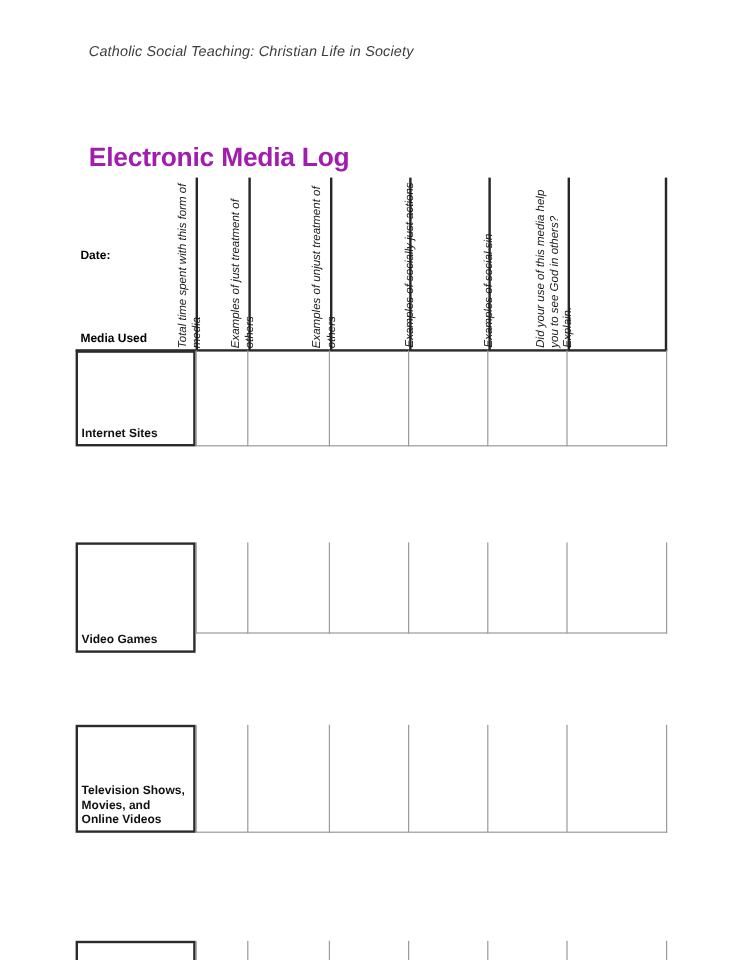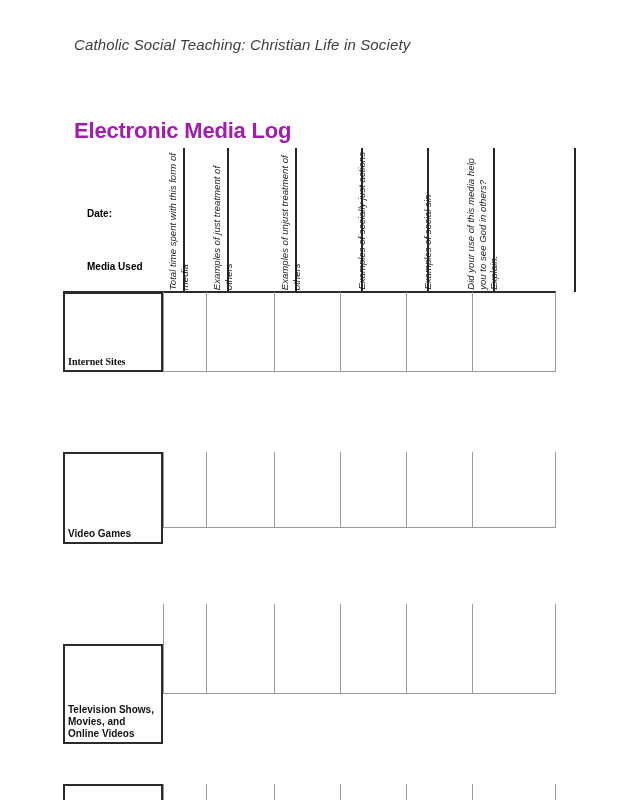--- a/index.html
+++ b/index.html
@@ -18,21 +18,21 @@
     height: 800px;
     background: #ffffff;
     overflow: hidden;
   }
 
   
   .running-head {
     position: absolute;
     left: 74px;
     top: 36px;
-    font-size: 15px;
+    font-size: 12px;
     font-style: italic;
     color: #3d3d3d;
     letter-spacing: 0.15px;
     white-space: nowrap;
   }
 
   
   .doc-title {
     position: absolute;
     left: 74px;
@@ -51,41 +51,40 @@
     top: 148px;
     width: 493px;
     height: 545px;
   }
 
   
   .thead {
     position: relative;
     height: 144px;
     width: 100%;
-    margin-left: 20px;
   }
   .thead-labelcell {
     position: absolute;
     left: 0;
     top: 0;
     width: 100px;
     height: 144px;
   }
   .lbl-date {
     position: absolute;
     left: 4px;
     top: 60px;
     font-size: 10px;
     font-weight: bold;
     white-space: nowrap;
   }
   .lbl-media-used {
     position: absolute;
     left: 4px;
-    bottom: 20px;
+    bottom: 4px;
     font-size: 10px;
     font-weight: bold;
     white-space: nowrap;
   }
 
   
   .vcol {
     position: absolute;
     top: 0;
     height: 144px;
@@ -209,21 +208,21 @@
       <div class="vcol" style="left:410px;width:83px;">
         <div class="vtext">Did your use of this media help you to see God in others? Explain.</div>
       </div>
       <div class="vcol-cap" style="left:491px;width:2px;border-left:2px solid #262626;"></div>
     </div>
 
     <div class="toprule"></div>
 
     <div class="tbody">
 
-      <div class="grid-row" style="top:0px;height:80px;font-family:Liberation Serif, serif;">
+      <div class="grid-row" style="top:0px;height:80px;">
         <div class="rowlabel-cell" style="top:0px;height:80px;">
           <div class="rowlabel-text">Internet Sites</div>
         </div>
         <div class="datacell first" style="left:100px;top:0px;width:44px;height:80px;"></div>
         <div class="datacell" style="left:144px;top:0px;width:68px;height:80px;"></div>
         <div class="datacell" style="left:212px;top:0px;width:66px;height:80px;"></div>
         <div class="datacell" style="left:278px;top:0px;width:66px;height:80px;"></div>
         <div class="datacell" style="left:344px;top:0px;width:66px;height:80px;"></div>
         <div class="datacell" style="left:410px;top:0px;width:83px;height:80px;"></div>
       </div>
@@ -234,21 +233,21 @@
         </div>
         <div class="datacell first" style="left:100px;top:80px;width:44px;height:76px;"></div>
         <div class="datacell" style="left:144px;top:80px;width:68px;height:76px;"></div>
         <div class="datacell" style="left:212px;top:80px;width:66px;height:76px;"></div>
         <div class="datacell" style="left:278px;top:80px;width:66px;height:76px;"></div>
         <div class="datacell" style="left:344px;top:80px;width:66px;height:76px;"></div>
         <div class="datacell" style="left:410px;top:80px;width:83px;height:76px;"></div>
       </div>
 
       <div class="grid-row" style="top:156px;height:90px;">
-        <div class="rowlabel-cell" style="top:156px;height:100px;margin-top:40px;">
+        <div class="rowlabel-cell" style="top:156px;height:90px;">
           <div class="rowlabel-text">Television Shows, Movies, and Online Videos</div>
         </div>
         <div class="datacell first" style="left:100px;top:156px;width:44px;height:90px;"></div>
         <div class="datacell" style="left:144px;top:156px;width:68px;height:90px;"></div>
         <div class="datacell" style="left:212px;top:156px;width:66px;height:90px;"></div>
         <div class="datacell" style="left:278px;top:156px;width:66px;height:90px;"></div>
         <div class="datacell" style="left:344px;top:156px;width:66px;height:90px;"></div>
         <div class="datacell" style="left:410px;top:156px;width:83px;height:90px;"></div>
       </div>
 

